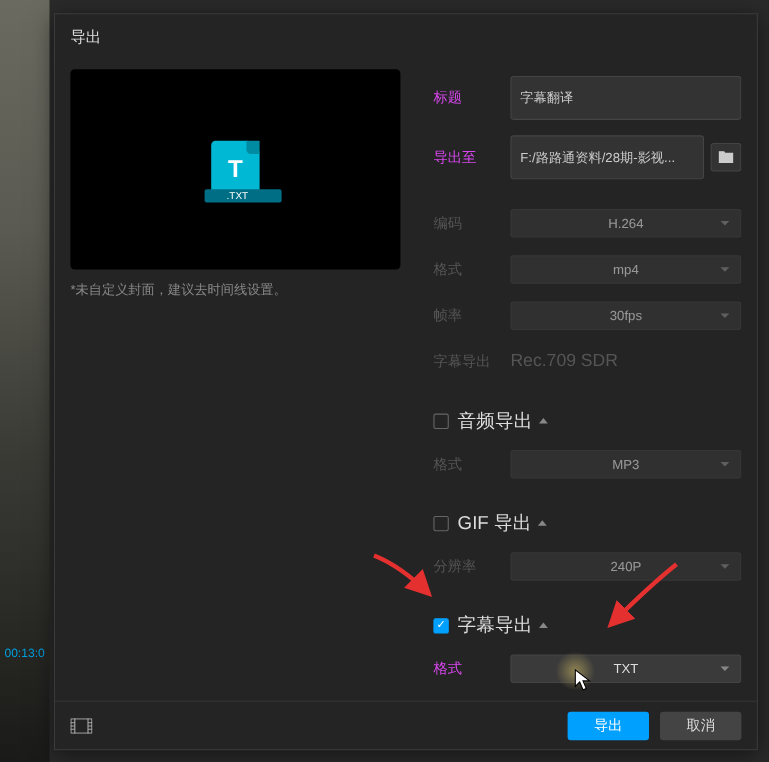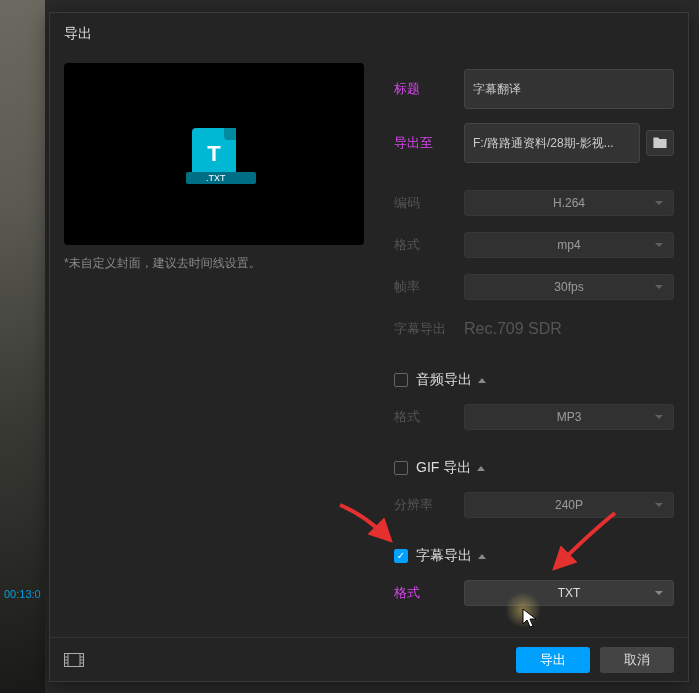--- a/index.html
+++ b/index.html
@@ -122,21 +122,21 @@
       margin-top: 28px;
     }
     .checkbox {
       width: 14px; height: 14px;
       border: 1px solid #666; border-radius: 2px;
       margin-right: 8px;
       display: flex; align-items: center; justify-content: center;
     }
     .checkbox.checked { background: #00a0ff; border-color: #00a0ff; }
     .checkbox.checked::after { content: '✓'; color: #fff; font-size: 10px; line-height: 1; }
-    .section-label { color: #ddd; font-size: 14px; }
+    .section-label { color: #ddd; font-size: 17px; }
     .section .tri {
       width: 0; height: 0; margin-left: 6px;
       border-left: 4px solid transparent;
       border-right: 4px solid transparent;
       border-bottom: 5px solid #888;
     }
     .footer {
       position: absolute; bottom: 0; left: 0; right: 0;
       height: 44px;
       display: flex; align-items: center; justify-content: space-between;

